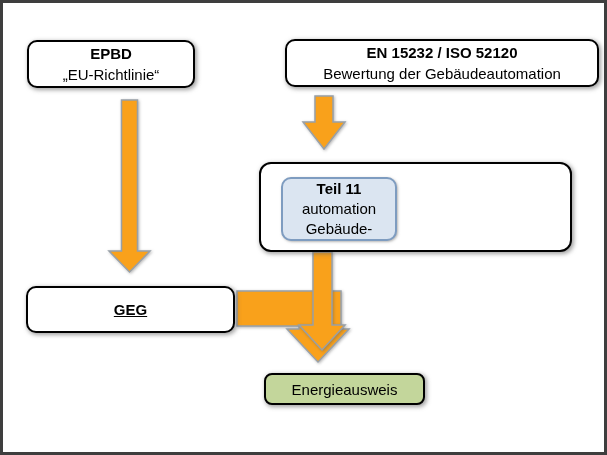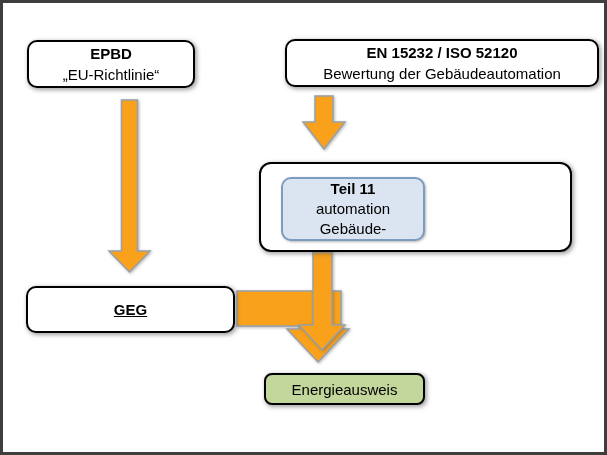--- a/index.html
+++ b/index.html
@@ -47,21 +47,21 @@
     color: #000000;
     z-index: 2;
   }
   .bold { font-weight: bold; }
   .box-epbd   { left: 24px;  top: 37px;  width: 168px; height: 48px; }
   .box-en     { left: 255px; top: 36px;  width: 314px; height: 48px; margin-left: 27px; }
   .box-din    { left: 256px; top: 159px; width: 313px; height: 90px; border-radius: 12px; display: block; }
   .box-teil11 {
     position: absolute;
     left: 20px; top: 13px;
-    width: 144px; height: 64px;
+    width: 116px; height: 64px;
     box-sizing: border-box;
     background: var(--teil11-fill, #DBE5F1);
     border: 2px solid var(--teil11-border, #7E9CC0);
     border-radius: 10px;
     display: flex; flex-direction: column;
     align-items: center; justify-content: center;
     text-align: center;
     font-size: 15px; line-height: 20px;
     box-shadow: 1px 1px 2.5px rgba(110,110,110,0.5);
   }

